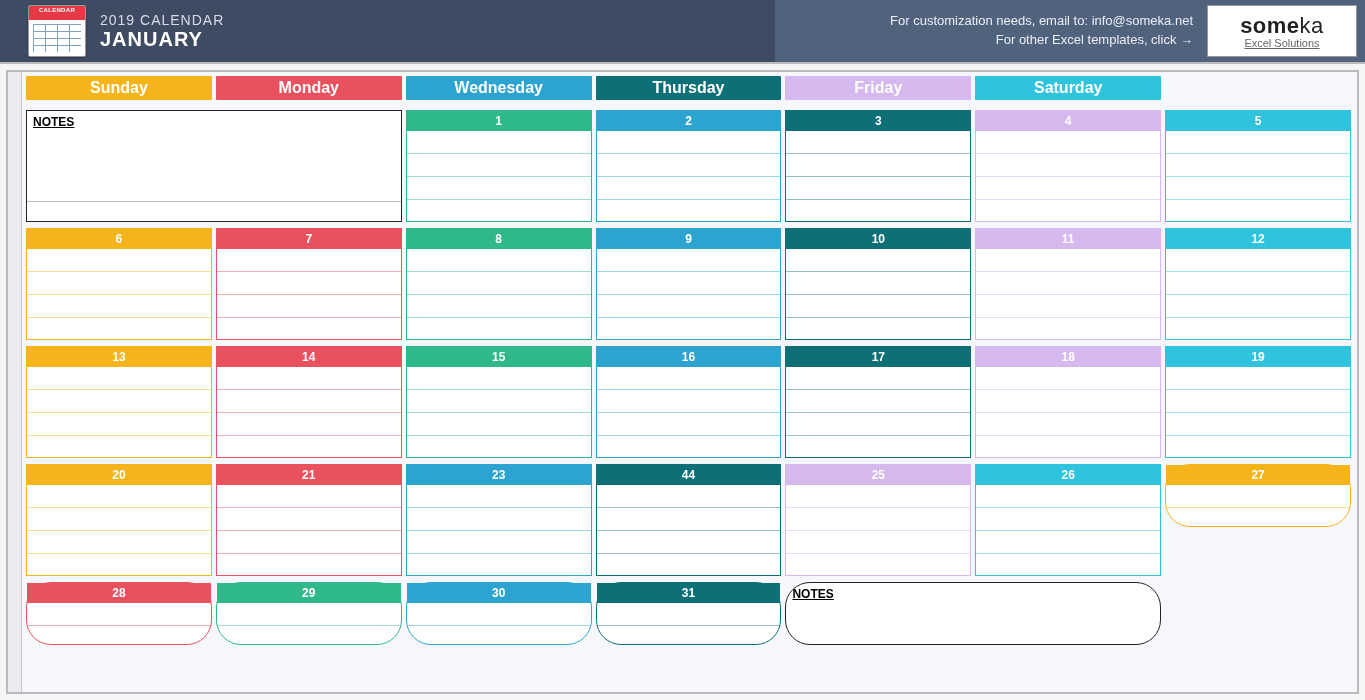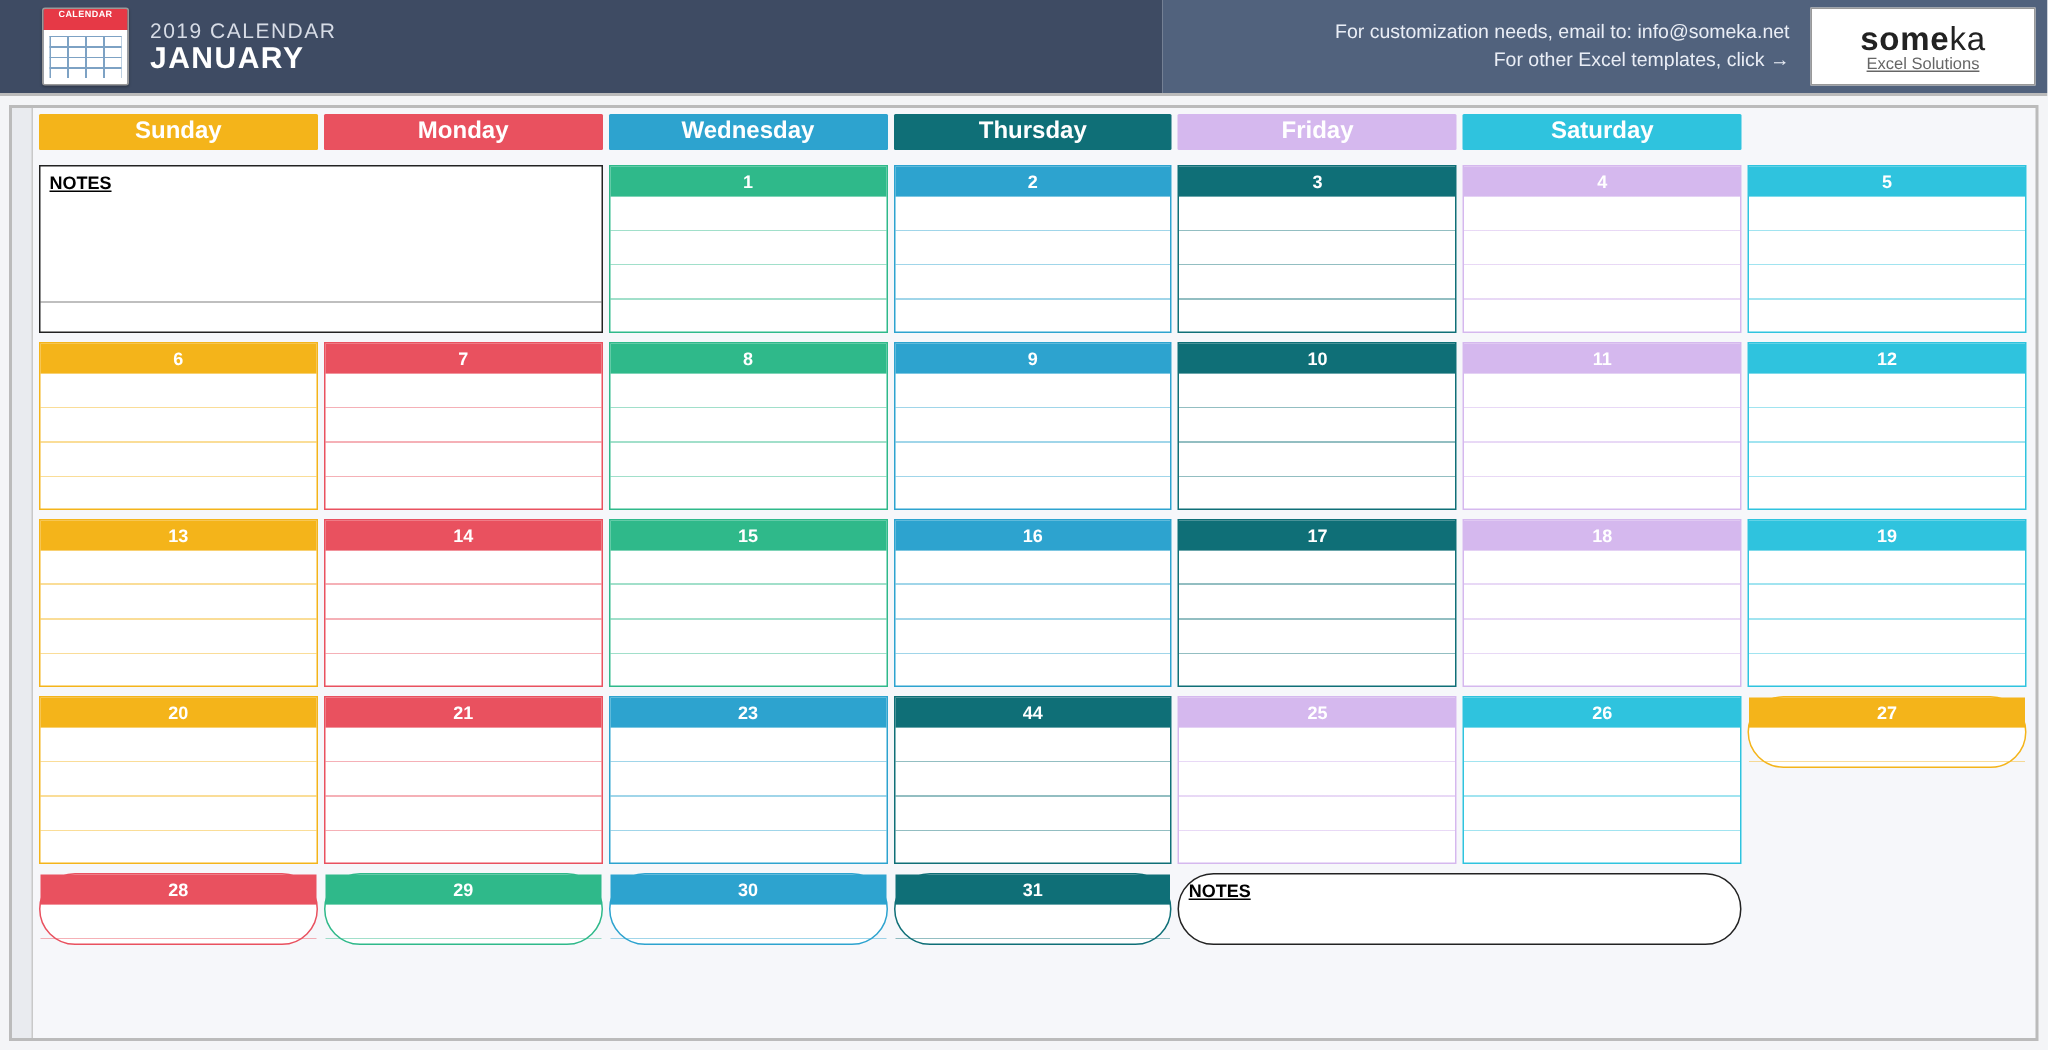--- a/index.html
+++ b/index.html
@@ -152,21 +152,21 @@
 
   .day-cell.c-sun{border-color:#f4b41a;} .day-cell.c-sun .day-body{color:rgba(244,180,26,.5);}
   .day-cell.c-mon{border-color:#e9515f;} .day-cell.c-mon .day-body{color:rgba(233,81,95,.5);}
   .day-cell.c-tue{border-color:#2fb98a;} .day-cell.c-tue .day-body{color:rgba(47,185,138,.5);}
   .day-cell.c-wed{border-color:#2da3cf;} .day-cell.c-wed .day-body{color:rgba(45,163,207,.5);}
   .day-cell.c-thu{border-color:#0f6f77;} .day-cell.c-thu .day-body{color:rgba(15,111,119,.5);}
   .day-cell.c-fri{border-color:#d5b8ee;} .day-cell.c-fri .day-body{color:rgba(213,184,238,.6);}
   .day-cell.c-sat{border-color:#2fc3de;} .day-cell.c-sat .day-body{color:rgba(47,195,222,.5);}
 
   
-  .cal-grid .short { height: 48px; border-radius: 25px; }
+  .cal-grid .short { height: 63px; border-radius: 25px; }
   .cal-grid .short .day-body{ background:repeating-linear-gradient(to bottom,transparent 0 22px,currentColor 22px 23px);}
 </style>
 </head>
 <body>
 
 <div class="top-header">
   <div class="header-left">
     <div class="calendar-icon">
         <div class="lines"></div>
       </div>

